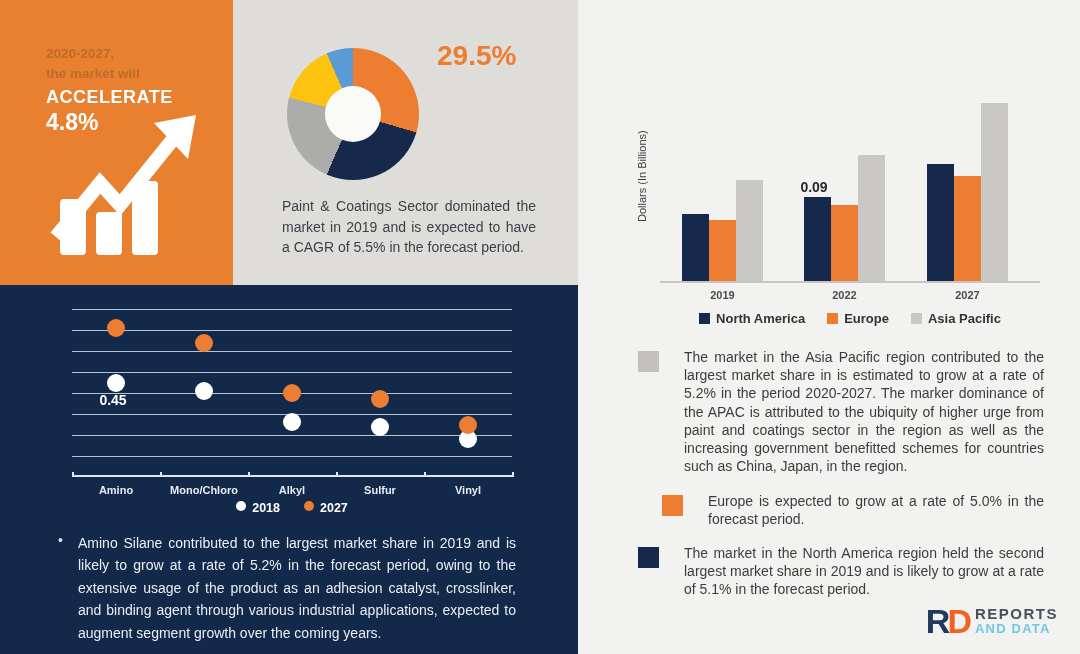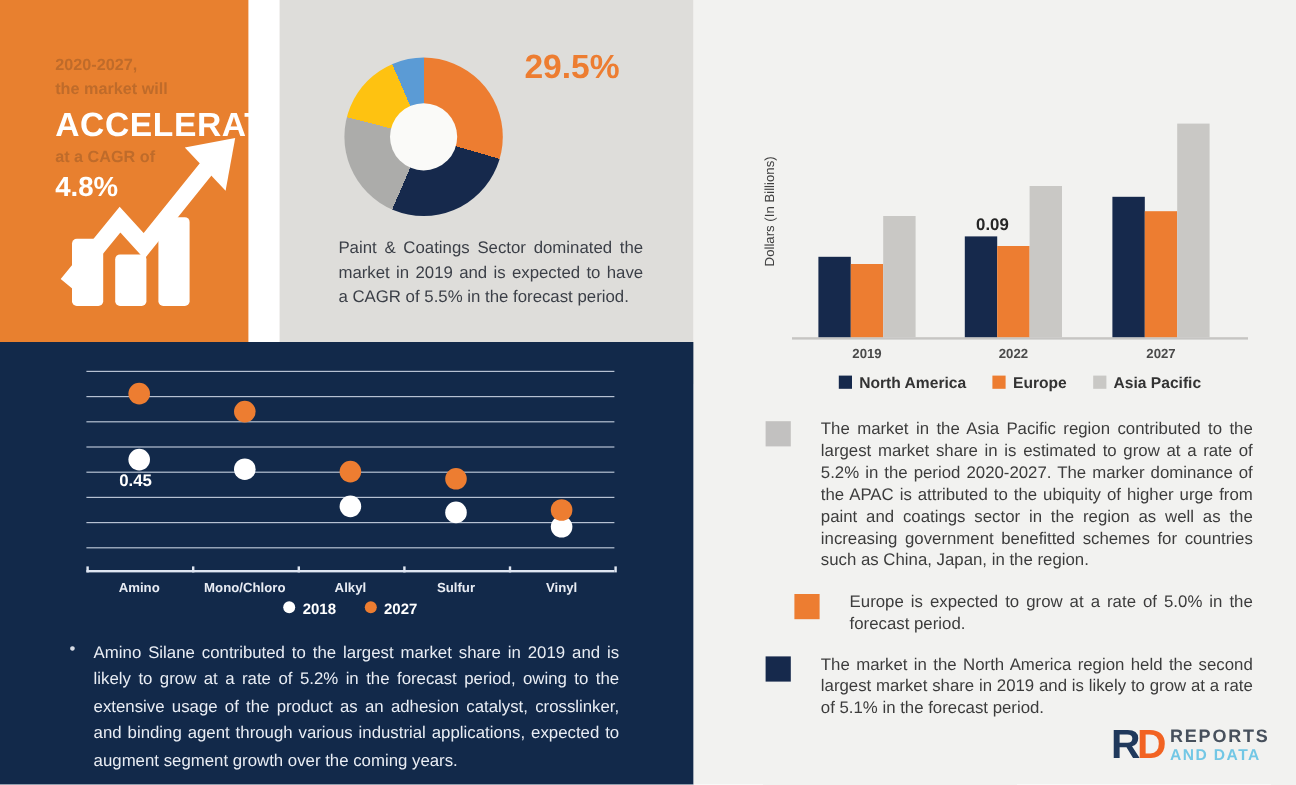--- a/index.html
+++ b/index.html
@@ -1,24 +1,24 @@
 <!DOCTYPE html>
 <html><head>
 <meta charset="utf-8">
 <title>Infographic</title>
 <style>
   * { margin:0; padding:0; box-sizing:border-box; }
   html,body { background:#ffffff; font-family:"Liberation Sans", sans-serif; }
   #canvas { position:relative; width:1080px; height:654px; background:#ffffff; overflow:hidden; }
 
   
-  #promo { position:absolute; left:0; top:0; width:207px; height:285px; background:#E8802F; }
+  #promo { position:absolute; left:0; top:0; width:233px; height:285px; background:#E8802F; }
   #promo-text { position:absolute; left:46px; top:44px; }
   .promo-small { font-size:13.5px; font-weight:700; color:#BF6B2A; line-height:1.5; }
-  .promo-head { font-size:28px; font-weight:800; color:#ffffff; letter-spacing:0.5px; line-height:1.2; margin:2px 0 1px 0; }
+  .promo-head { font-size:18px; font-weight:800; color:#ffffff; letter-spacing:0.5px; line-height:1.2; margin:2px 0 1px 0; }
   .promo-cagr { font-size:23px; font-weight:800; color:#ffffff; margin-top:1px; }
   #promo-icon { position:absolute; left:48px; top:113px; }
 
   
   #donut-panel { position:absolute; left:233px; top:0; width:345px; height:320px; background:#DEDDDA; }
   #donut-chart { position:absolute; left:54px; top:48px; width:132px; height:132px; border-radius:50%; }
   #donut-hole { position:absolute; left:38px; top:38px; width:56px; height:56px; border-radius:50%; background:#FAFAF8; }
   #donut-stat { position:absolute; left:204px; top:40px; font-size:28px; font-weight:800; color:#ED7D31; }
   #donut-caption { position:absolute; left:204px; top:76px; font-size:15px; font-weight:700; color:#1C2E4F; line-height:1.38; white-space:pre-line; }
   #donut-paragraph { position:absolute; left:49px; top:196px; width:254px; font-size:14px; color:#3B3F47; text-align:justify; line-height:1.48; }
@@ -74,21 +74,20 @@
 </head>
 <body>
 
 <div id="canvas">
 
   <section id="promo">
     <div id="promo-text">
       <div class="promo-small">2020-2027,</div>
       <div class="promo-small">the market will</div>
       <div class="promo-head">ACCELERATE</div>
-      <div class="promo-small">at a CAGR of</div>
       <div class="promo-cagr">4.8%</div>
     </div>
     <svg id="promo-icon" width="150" height="142" viewBox="0 0 150 142">
       <rect x="12" y="86" width="26" height="56" rx="4" fill="#ffffff"></rect>
       <rect x="48" y="99" width="26" height="43" rx="4" fill="#ffffff"></rect>
       <rect x="84" y="68" width="26" height="74" rx="4" fill="#ffffff"></rect>
       <path d="M8 124 L52 70 L72 92 L130 20" fill="none" stroke="#ffffff" stroke-width="14" stroke-linejoin="miter"></path>
       <polygon points="106,10 148,2 140,46" fill="#ffffff"></polygon>
     </svg>
   </section>
@@ -163,21 +162,21 @@
         <div class="bar-group" style="left: 144px;">
           <div class="bar" style="height: 84.15px; background: rgb(22, 41, 76);"></div>
           <div class="bar" style="height: 75.735px; background: rgb(237, 125, 49);"></div>
           <div class="bar" style="height: 126.225px; background: rgb(201, 200, 197);"></div>
         </div>
         <div class="bar-group" style="left: 267px;">
           <div class="bar" style="height: 116.875px; background: rgb(22, 41, 76);"></div>
           <div class="bar" style="height: 104.72px; background: rgb(237, 125, 49);"></div>
           <div class="bar" style="height: 177.65px; background: rgb(201, 200, 197);"></div>
         </div>
-        <div class="anno-dark" style="left: 145px; top: 85.85px; text-align: center;">0.09</div>
+        <div class="anno-dark" style="left: 132px; top: 85.85px; text-align: center;">0.09</div>
       </div>
     <div id="bar-x-labels">
         <span style="left: 20.5px;">2019</span>
         <span style="left: 142.5px;">2022</span>
         <span style="left: 265.5px;">2027</span>
       </div>
     <div id="bar-legend">
         <div class="b-leg-item">
           <div class="b-leg-swatch" style="background: rgb(22, 41, 76);"></div>
           <div class="b-leg-label">North America</div>

